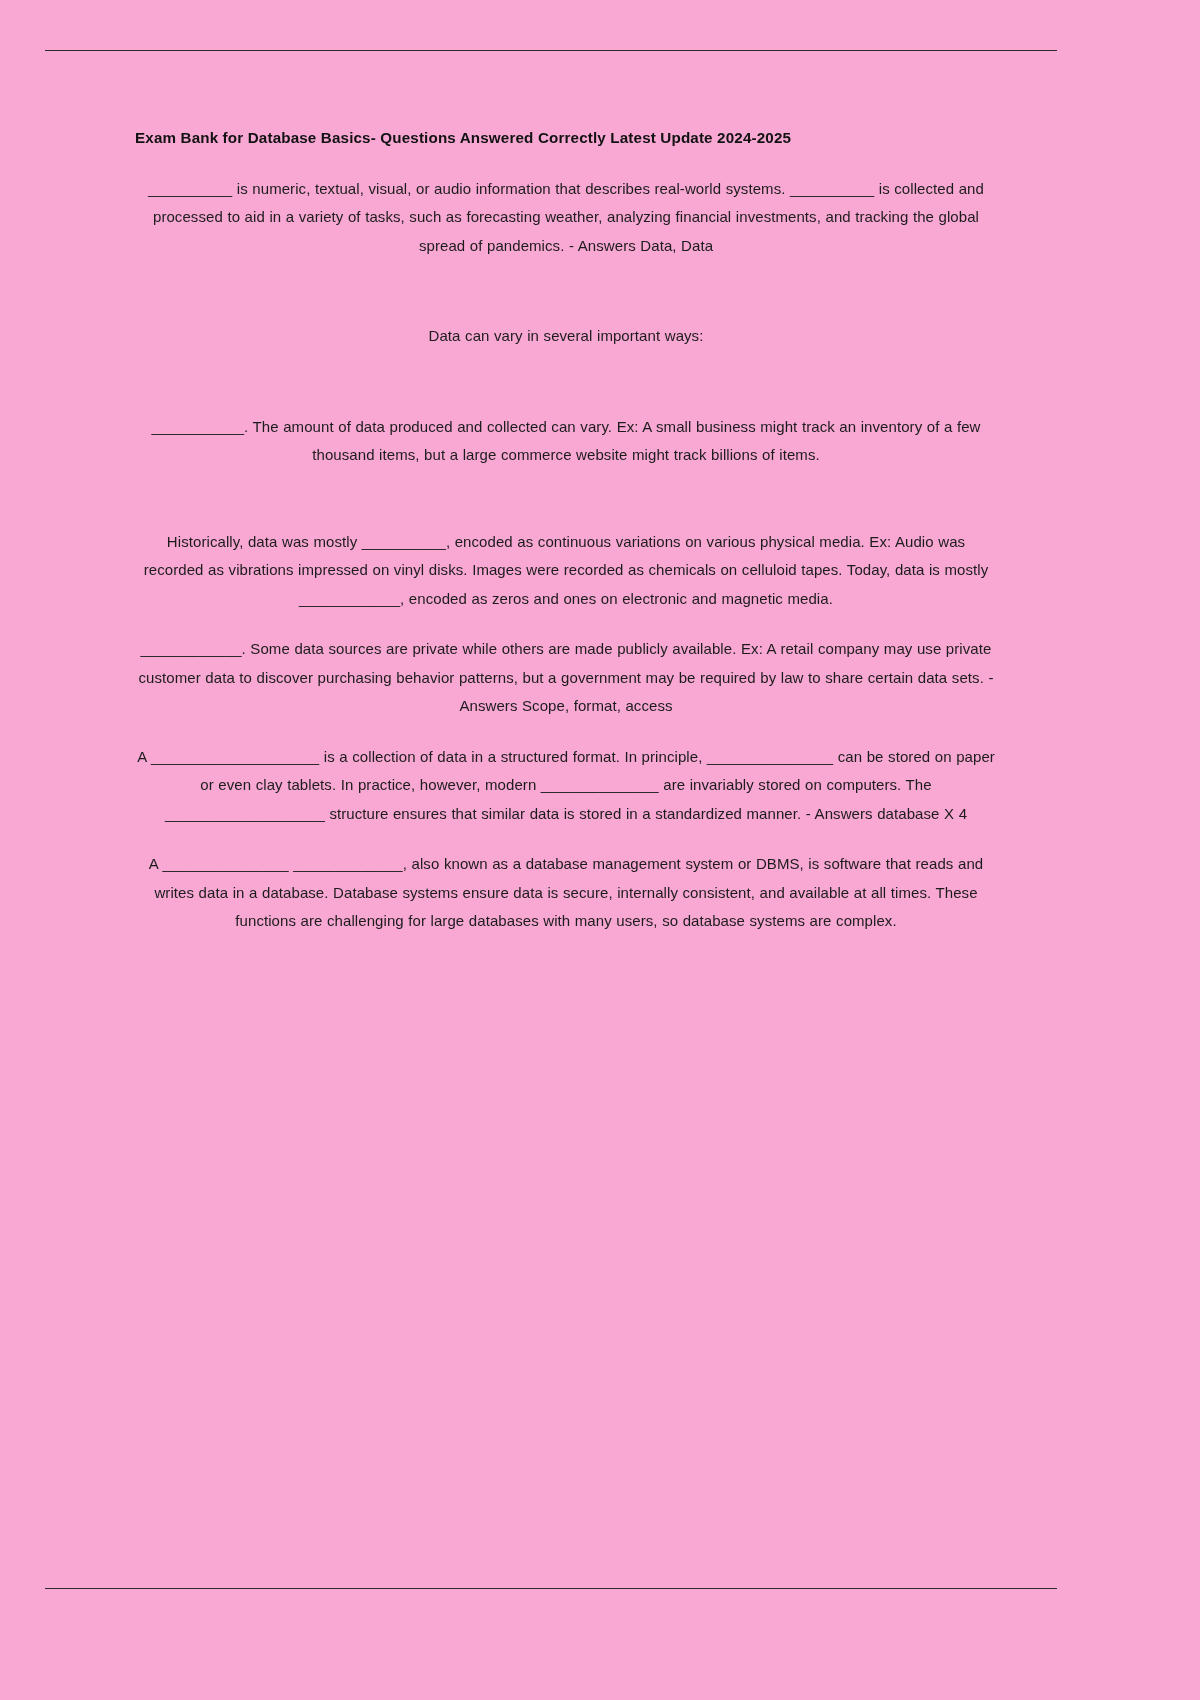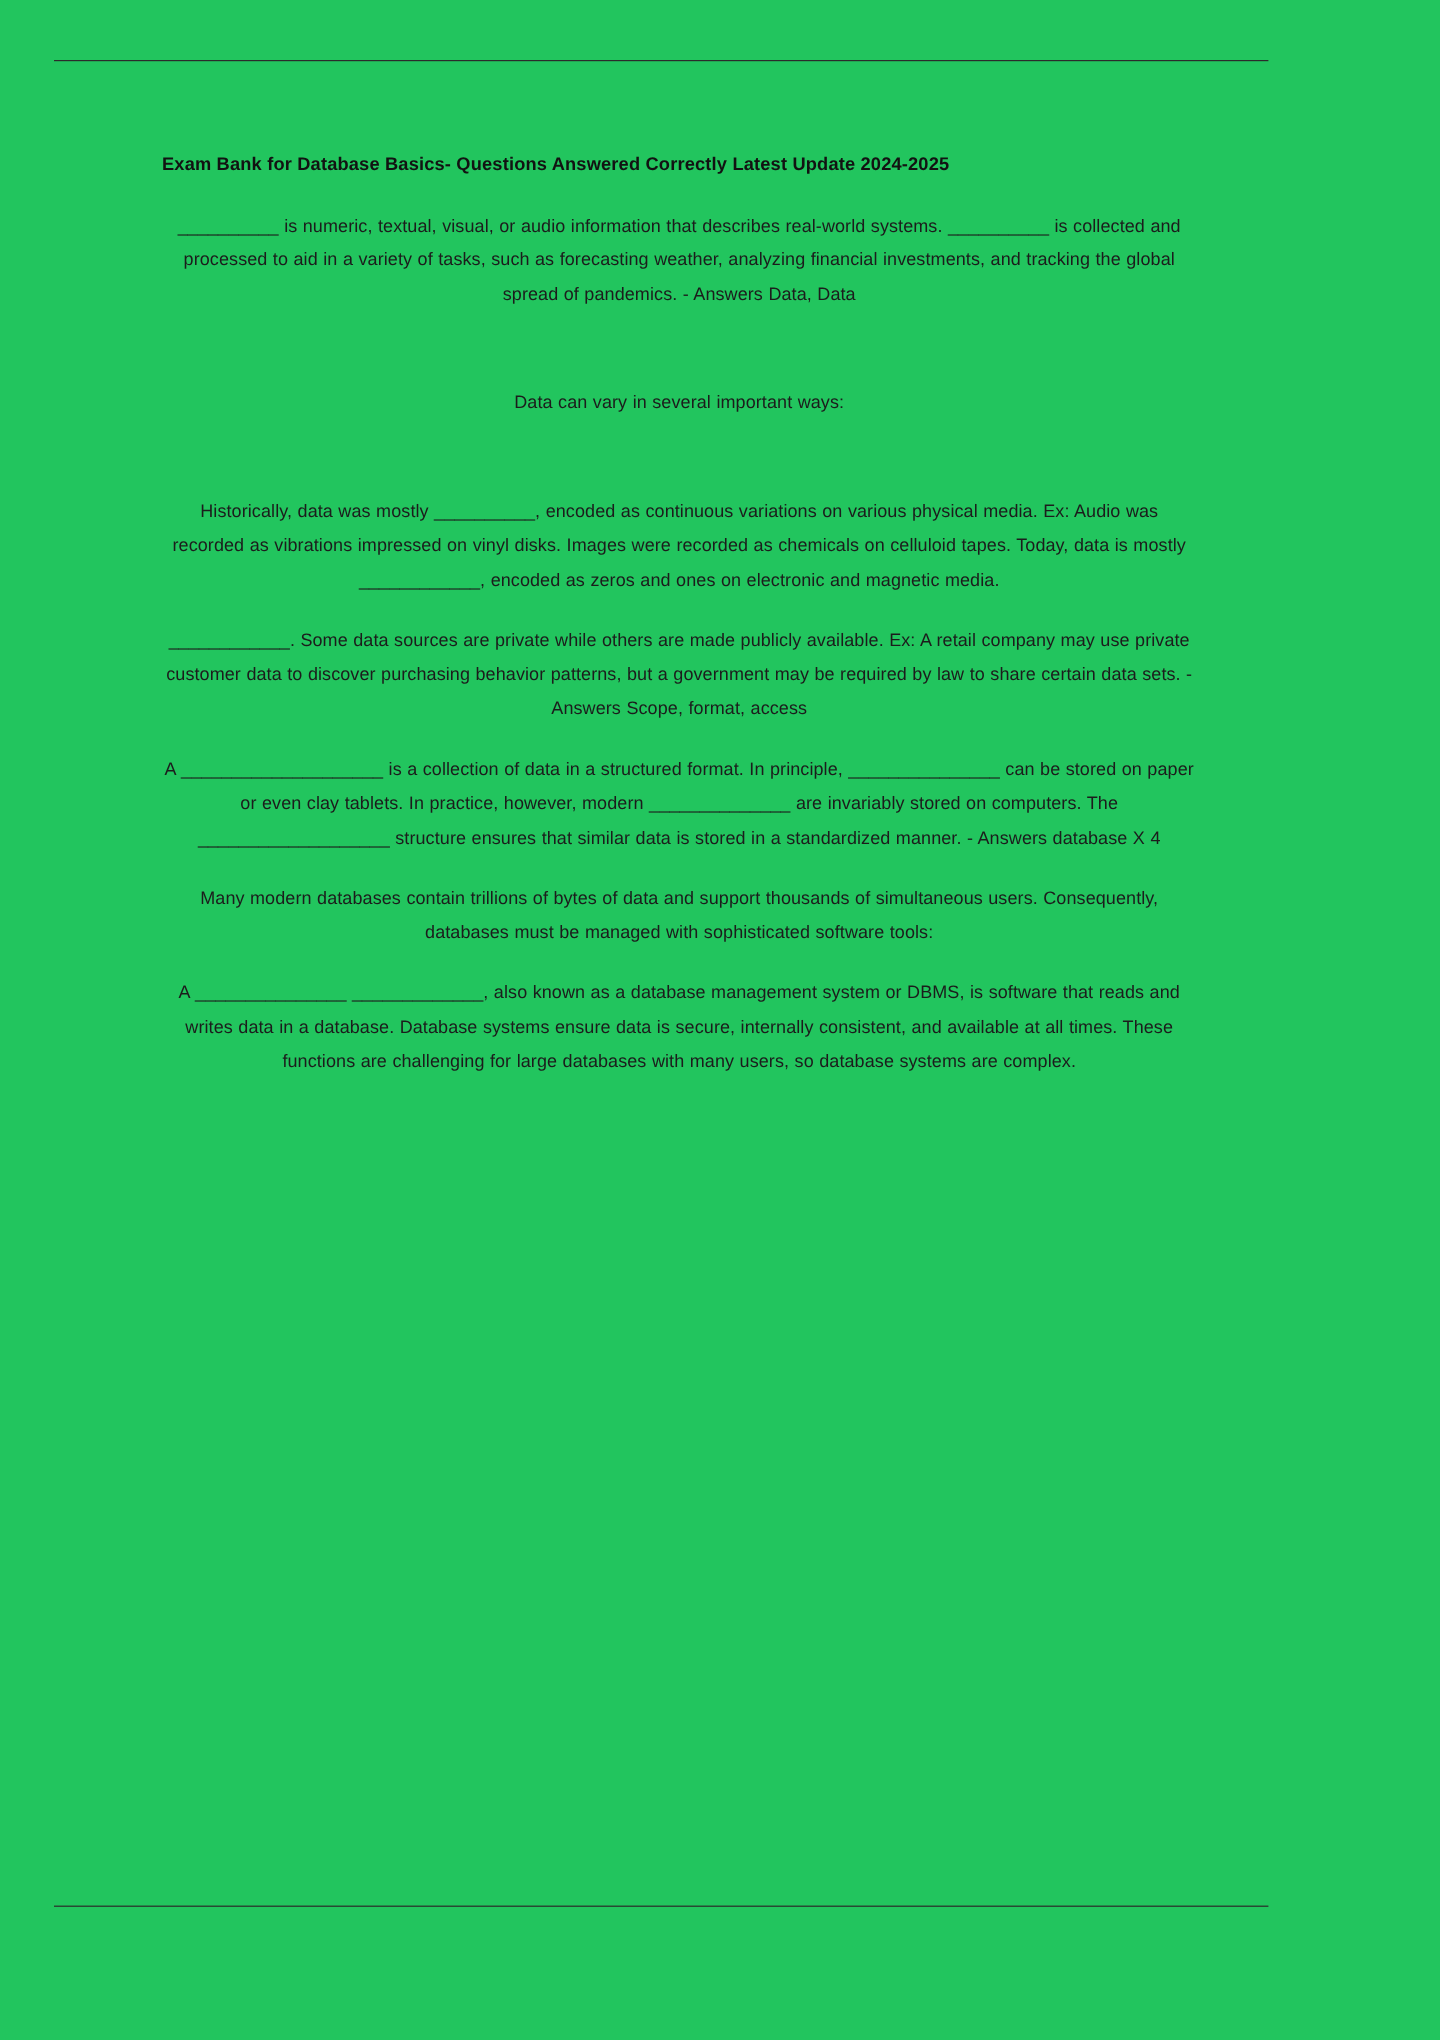--- a/index.html
+++ b/index.html
@@ -12,21 +12,21 @@
     background: #ffffff;
     font-family: "Liberation Sans", sans-serif;
     color: #1a1a1a;
     -webkit-font-smoothing: antialiased;
   }
   .page {
     position: relative;
     width: 1200px;
     height: 1700px;
     box-sizing: border-box;
-    background: #22c55e;
+    background: #f9a8d4;
   }
   .rule {
     position: absolute;
     left: 45px;
     width: 1012px;
     height: 0;
     border-top: 1.4px solid #2b2b2b;
   }
   .rule-top { top: 50px; }
   .rule-bottom { top: 1588px; }
@@ -69,30 +69,30 @@
   <div class="rule rule-top"></div>
 
   <div class="content">
 
     <h1 class="doc-title">Exam Bank for Database Basics- Questions Answered Correctly Latest Update 2024-2025</h1>
 
     <p class="para gap-lg">__________ is numeric, textual, visual, or audio information that describes real-world systems. __________ is collected and processed to aid in a variety of tasks, such as forecasting weather, analyzing financial investments, and tracking the global spread of pandemics. - Answers Data, Data</p>
 
     <p class="para gap-lg">Data can vary in several important ways:</p>
 
+    <p class="para gap-md">___________. The amount of data produced and collected can vary. Ex: A small business might track an inventory of a few thousand items, but a large commerce website might track billions of items.</p>
 
 
     <p class="para gap-sm">Historically, data was mostly __________, encoded as continuous variations on various physical media. Ex: Audio was recorded as vibrations impressed on vinyl disks. Images were recorded as chemicals on celluloid tapes. Today, data is mostly ____________, encoded as zeros and ones on electronic and magnetic media.</p>
 
     <p class="para gap-sm">____________. Some data sources are private while others are made publicly available. Ex: A retail company may use private customer data to discover purchasing behavior patterns, but a government may be required by law to share certain data sets. - Answers Scope, format, access</p>
 
 
     <p class="para gap-sm">A ____________________ is a collection of data in a structured format. In principle, _______________ can be stored on paper or even clay tablets. In practice, however, modern ______________ are invariably stored on computers. The ___________________ structure ensures that similar data is stored in a standardized manner. - Answers database X 4</p>
 
-    <p class="para gap-sm">Many modern databases contain trillions of bytes of data and support thousands of simultaneous users. Consequently, databases must be managed with sophisticated software tools:</p>
 
     <p class="para">A _______________ _____________, also known as a database management system or DBMS, is software that reads and writes data in a database. Database systems ensure data is secure, internally consistent, and available at all times. These functions are challenging for large databases with many users, so database systems are complex.</p>
 
   </div>
 
   <div class="rule rule-bottom"></div>
 
 </div>
 
 </body></html>

